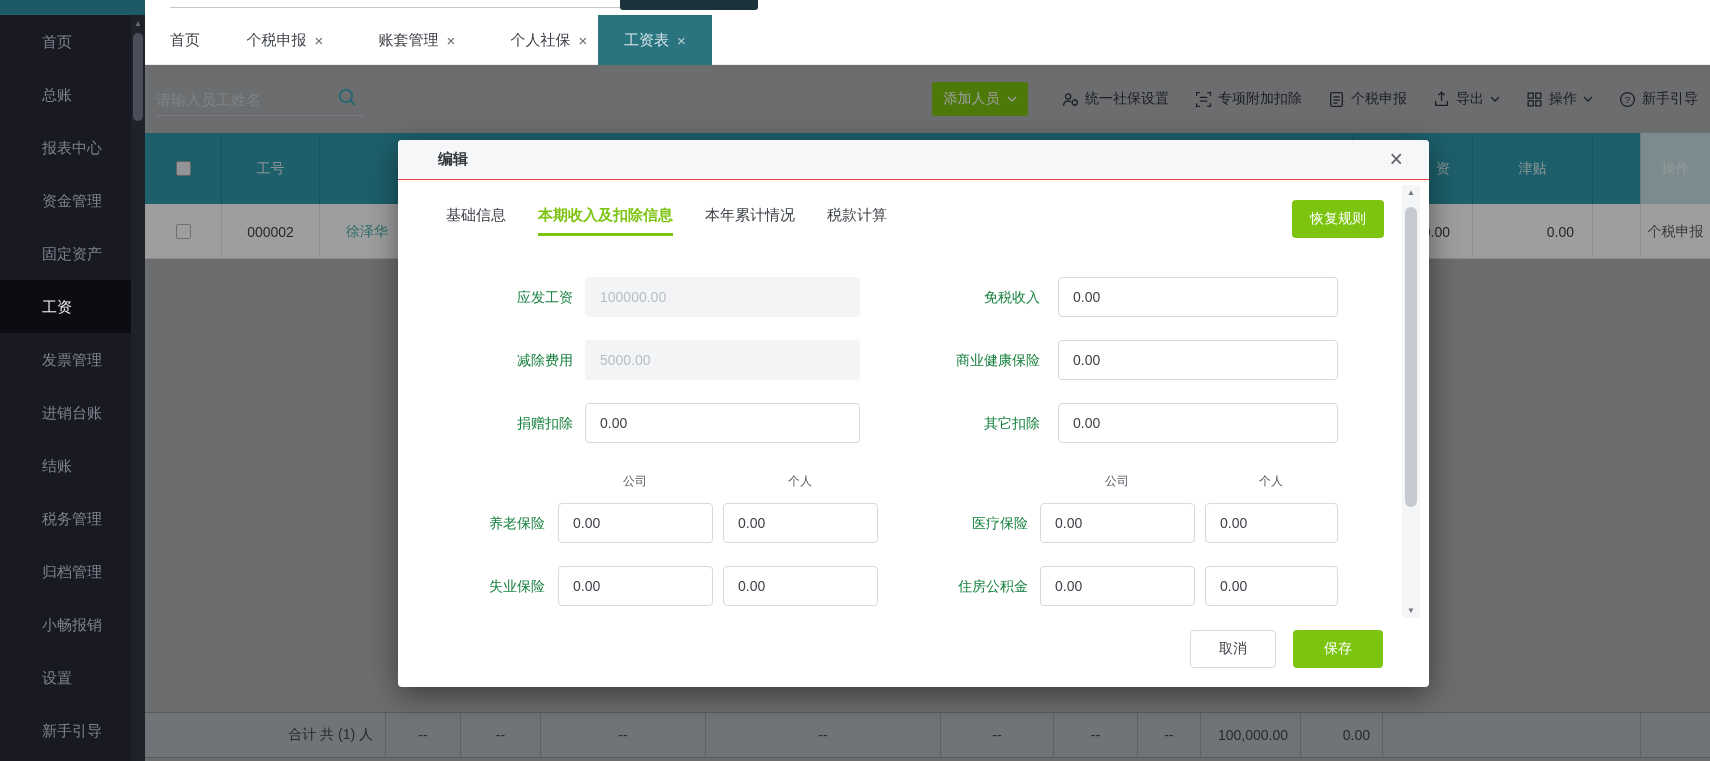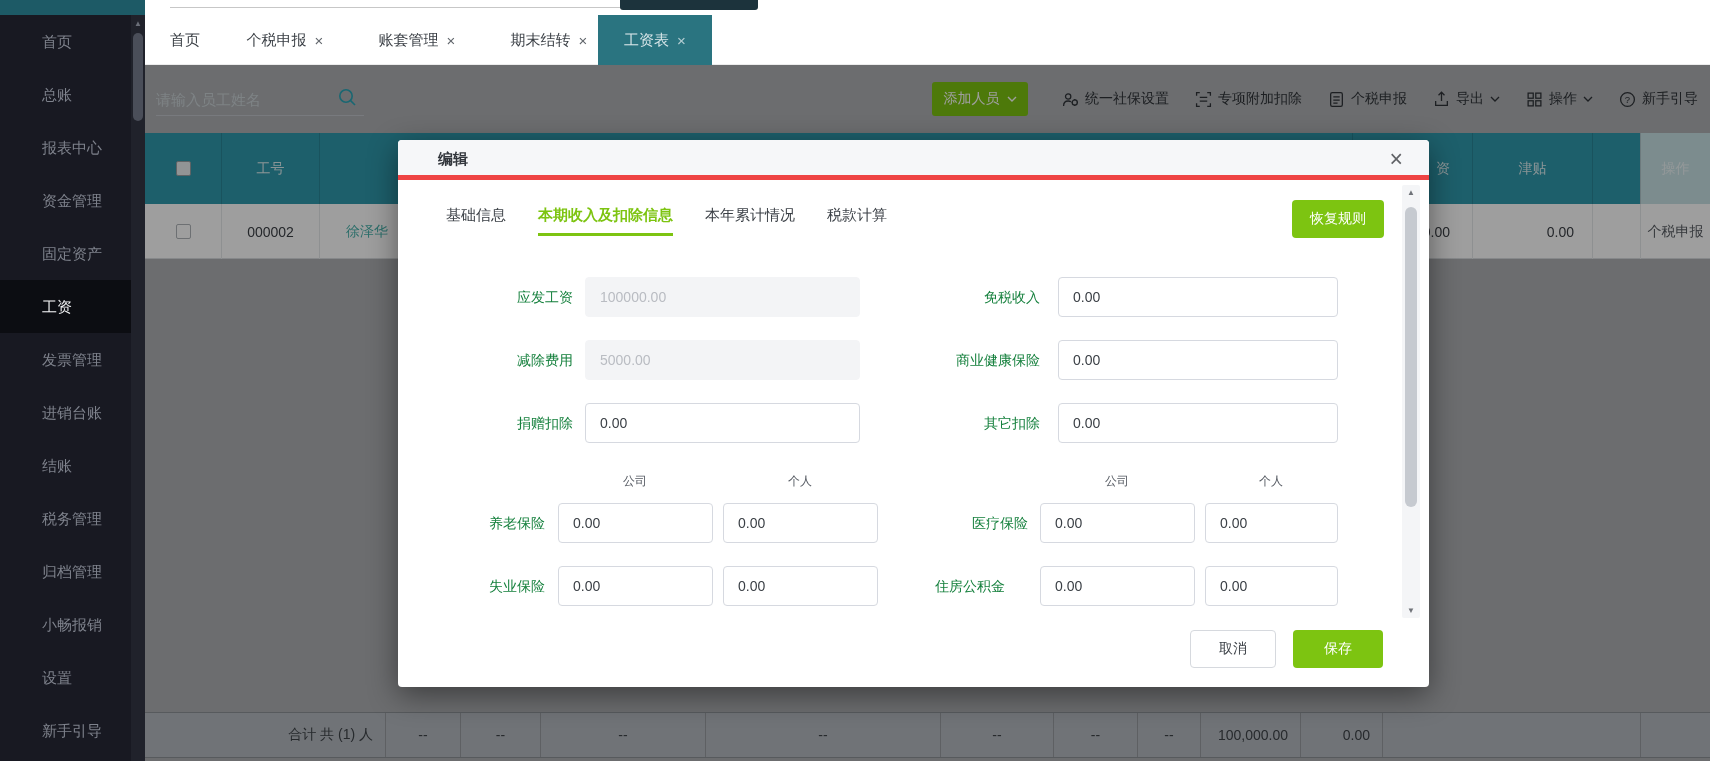--- a/index.html
+++ b/index.html
@@ -49,21 +49,21 @@
   .checkbox { width:15px; height:15px; border:1px solid #b0b5ba; border-radius:2px; background:#fff; cursor:pointer; }
   .checkbox.hdr { background:#eceff1; border-color:#9aa0a4; }
   .tfoot { left:145px; top:712px; width:1565px; height:46px; background:#b5bac0; border-top:1px solid #8d9196; border-bottom:1px solid #8d9196; }
   .tf { position:absolute; top:0; height:44px; display:flex; align-items:center; justify-content:center; font-size:14px; color:#3f4449; border-left:1px solid #989ca1; }
   .tf.first { border-left:none; justify-content:flex-end; padding-right:12px; }
   .tf.num { justify-content:flex-end; padding-right:12px; }
 
   
   .backdrop { left:145px; top:65px; width:1565px; height:696px; background:rgba(0,0,0,0.38); z-index:50; }
   .modal { left:398px; top:140px; width:1031px; height:547px; background:#fff; border-radius:4px; box-shadow:0 8px 30px rgba(0,0,0,0.45); z-index:100; }
-  .m-header { position:absolute; left:0; top:0; width:100%; height:40px; background:#f6f7f9; border-bottom:5px solid #ef4444; border-radius:4px 4px 0 0;padding-left:19px; }
+  .m-header { position:absolute; left:0; top:0; width:100%; height:40px; background:#f6f7f9; border-bottom:1px solid #ef4444; border-radius:4px 4px 0 0;padding-left:19px; }
   .m-title { position:absolute; left:40px; top:10px; font-size:15px; font-weight:bold; color:#33373d; }
   .m-close { position:absolute; right:26px; top:6px; font-size:23px; color:#606266; cursor:pointer; line-height:26px; }
   .m-tabs { position:absolute; left:48px; top:66px; display:flex; gap:32px; font-size:15px; color:#3a3f45; }
   .m-tab { cursor:pointer; position:relative; padding-bottom:4px; }
   .m-tab.active { color:#7dc411; font-weight:bold; }
   .m-tab.active::after { content:""; position:absolute; left:0; right:0; bottom:-7px; height:3px; background:#7dc411; }
   .btn-green { background:#7dc411; color:#fff; border:none; border-radius:4px; font-size:14px; cursor:pointer; font-family:inherit; }
   .m-restore { position:absolute; left:894px; top:60px; width:92px; height:38px;text-align:center; }
   .mlabel { position:absolute; font-size:14px; color:#15803d; text-align:right; line-height:20px; white-space:nowrap; }
   .minput { position:absolute; height:40px; border:1px solid #d6d9e0; border-radius:4px; font-size:14px; color:#3a3f45; padding:0 14px; background:#fff; outline:none; font-family:inherit; }
@@ -114,21 +114,21 @@
     </div>
     <div class="tab" style="left:85px;width:110px;">
       <span>个税申报</span>
       <span class="x">×</span>
     </div>
     <div class="tab" style="left:217px;width:110px;">
       <span>账套管理</span>
       <span class="x">×</span>
     </div>
     <div class="tab" style="left:349px;width:110px;">
-      <span>期末结转</span>
+      <span>个人社保</span>
       <span class="x">×</span>
     </div>
     <div class="tab active" style="left:453px;width:114px;">
       <span>工资表</span>
       <span class="x">×</span>
     </div>
   </div>
 
   <div class="abs content"></div>
 
@@ -293,21 +293,21 @@
     <div class="mlabel" style="left:77px;top:373px;width:70px;">养老保险</div>
     <input class="minput" style="left: 160px; top: 363px; width: 155px;" value="0.00">
     <input class="minput" style="left: 325px; top: 363px; width: 155px;" value="0.00">
     <div class="mlabel" style="left:546px;top:373px;width:84px;">医疗保险</div>
     <input class="minput" style="left: 642px; top: 363px; width: 155px;" value="0.00">
     <input class="minput" style="left: 807px; top: 363px; width: 133px;" value="0.00">
 
     <div class="mlabel" style="left:77px;top:436px;width:70px;">失业保险</div>
     <input class="minput" style="left: 160px; top: 426px; width: 155px;" value="0.00">
     <input class="minput" style="left: 325px; top: 426px; width: 155px;" value="0.00">
-    <div class="mlabel" style="left:530px;top:436px;width:84px;text-align:center;">住房公积金</div>
+    <div class="mlabel" style="left:546px;top:436px;width:84px;">住房公积金</div>
     <input class="minput" style="left: 642px; top: 426px; width: 155px;" value="0.00">
     <input class="minput" style="left: 807px; top: 426px; width: 133px;" value="0.00">
 
     <div class="m-scroll">
       <div class="sa" style="top:3px;">▲</div>
       <div class="m-thumb"></div>
       <div class="sa" style="bottom:3px;">▼</div>
     </div>
 
     <button class="m-cancel">取消</button>

